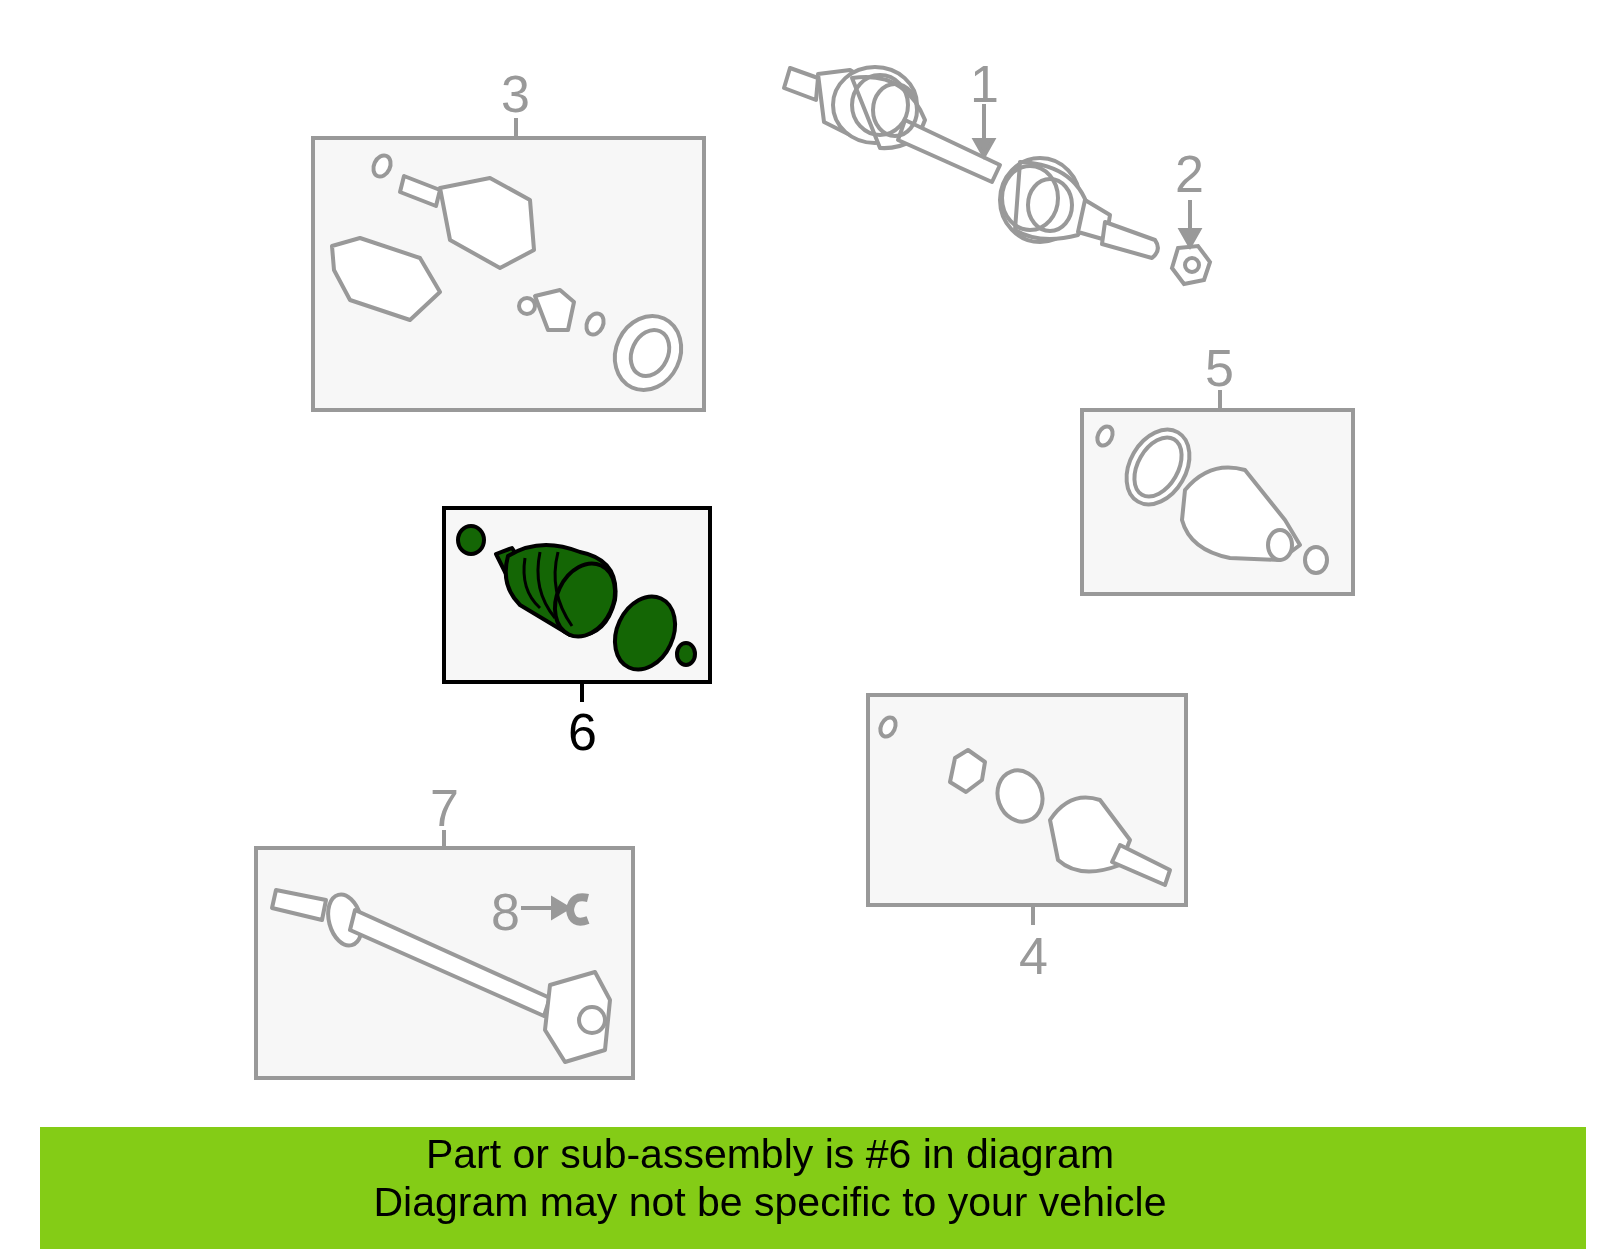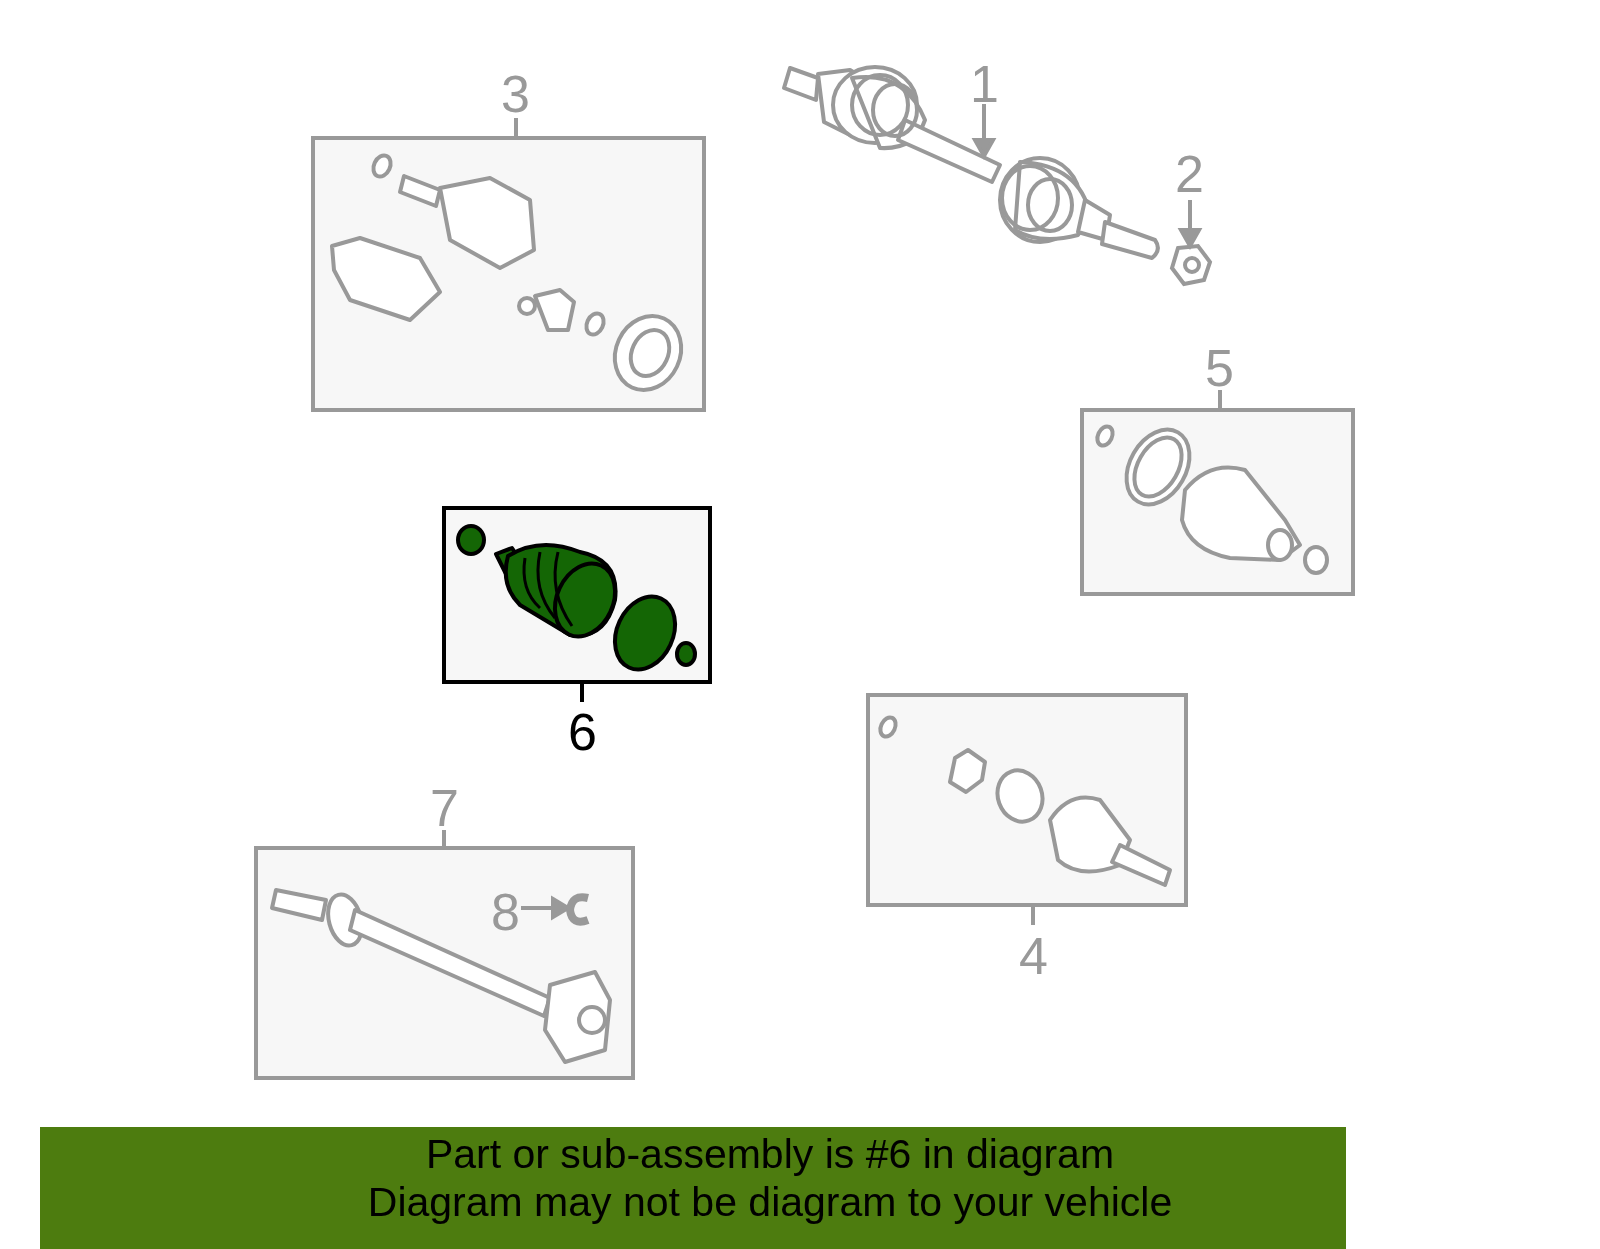--- a/index.html
+++ b/index.html
@@ -1,20 +1,20 @@
 <!DOCTYPE html>
 <html><head>
 <meta charset="utf-8">
 <style>
   html, body { margin: 0; padding: 0; background: #ffffff; }
   body { width: 1600px; height: 1249px; position: relative; overflow: hidden; font-family: "Liberation Sans", sans-serif; }
   .diagram { position: absolute; left: 0; top: 0; width: 1600px; height: 1249px; }
   .callout { position: absolute; font-family: "Liberation Sans", sans-serif; font-size: 52px; line-height: 52px; color: #999999; }
   .callout.active { color: #000000; }
-  .banner { position: absolute; left: 40px; top: 1127px; width: 1306px; height: 122px; background: #4d7c0f; }
+  .banner { position: absolute; left: 40px; top: 1127px; width: 1530px; height: 122px; background: #84cc16; padding-left: 16px; }
   .banner-line { position: absolute; left: 0; width: 1460px; text-align: center; font-family: "Liberation Sans", sans-serif; font-size: 41px; color: #000; line-height: 46px; white-space: nowrap; }
   .banner-line.l1 { top: 4px; }
   .banner-line.l2 { top: 52px; }
 </style>
 </head>
 <body>
 
 <svg class="diagram" width="1600" height="1249" viewBox="0 0 1600 1249" xmlns="http://www.w3.org/2000/svg">
 
   <g fill="#fff" stroke="#999" stroke-width="4" stroke-linejoin="round">
@@ -128,14 +128,14 @@
 <div class="callout" style="left:1175px; top:148px;">2</div>
 <div class="callout" style="left:501px; top:68px;">3</div>
 <div class="callout" style="left:1019px; top:930px;">4</div>
 <div class="callout" style="left:1205px; top:342px;">5</div>
 <div class="callout active" style="left:568px; top:706px;">6</div>
 <div class="callout" style="left:430px; top:782px;">7</div>
 <div class="callout" style="left:491px; top:886px;">8</div>
 
 <div class="banner">
   <div class="banner-line l1">Part or sub-assembly is #6 in diagram</div>
-  <div class="banner-line l2">Diagram may not be diagram to your vehicle</div>
+  <div class="banner-line l2">Diagram may not be specific to your vehicle</div>
 </div>
 
 </body></html>

